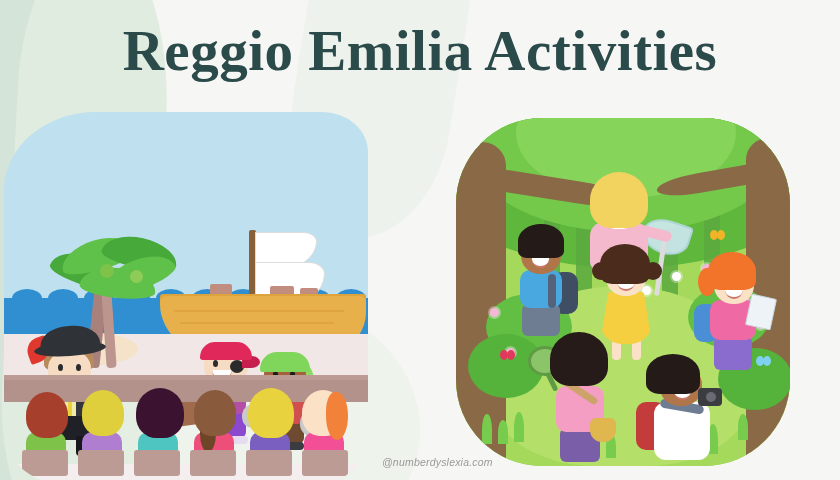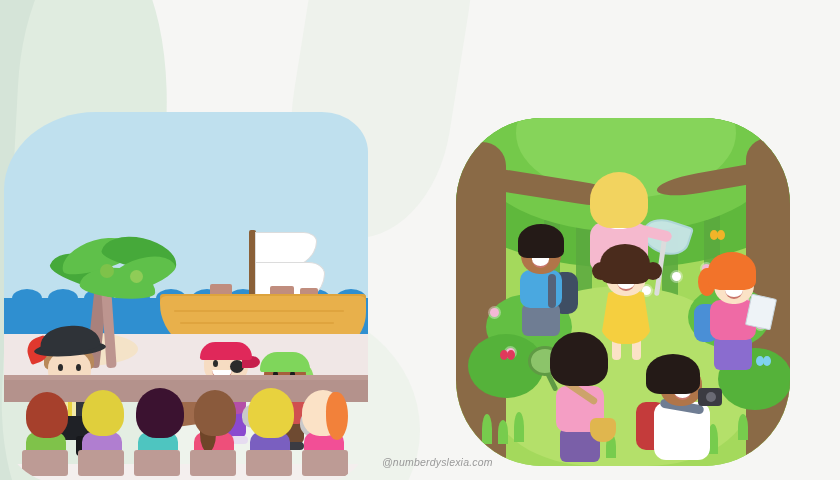--- a/index.html
+++ b/index.html
@@ -715,20 +715,21 @@
 </head>
 <body>
 
 <div id="canvas">
 
   <div class="bg-band" id="bg-band-left-outer"></div>
   <div class="bg-band" id="bg-band-left-inner"></div>
   <div class="bg-band" id="bg-band-mid"></div>
   <div class="bg-band" id="bg-band-soft"></div>
 
+  <div id="page-title">Reggio Emilia Activities</div>
 
   <div id="illustration-left">
 
     <div class="li" id="left-sky"></div>
 
     <div class="li" id="left-sea">
       <div class="wave" style="left:8px"></div>
       <div class="wave" style="left:44px"></div>
       <div class="wave" style="left:80px"></div>
       <div class="wave" style="left:116px"></div>

